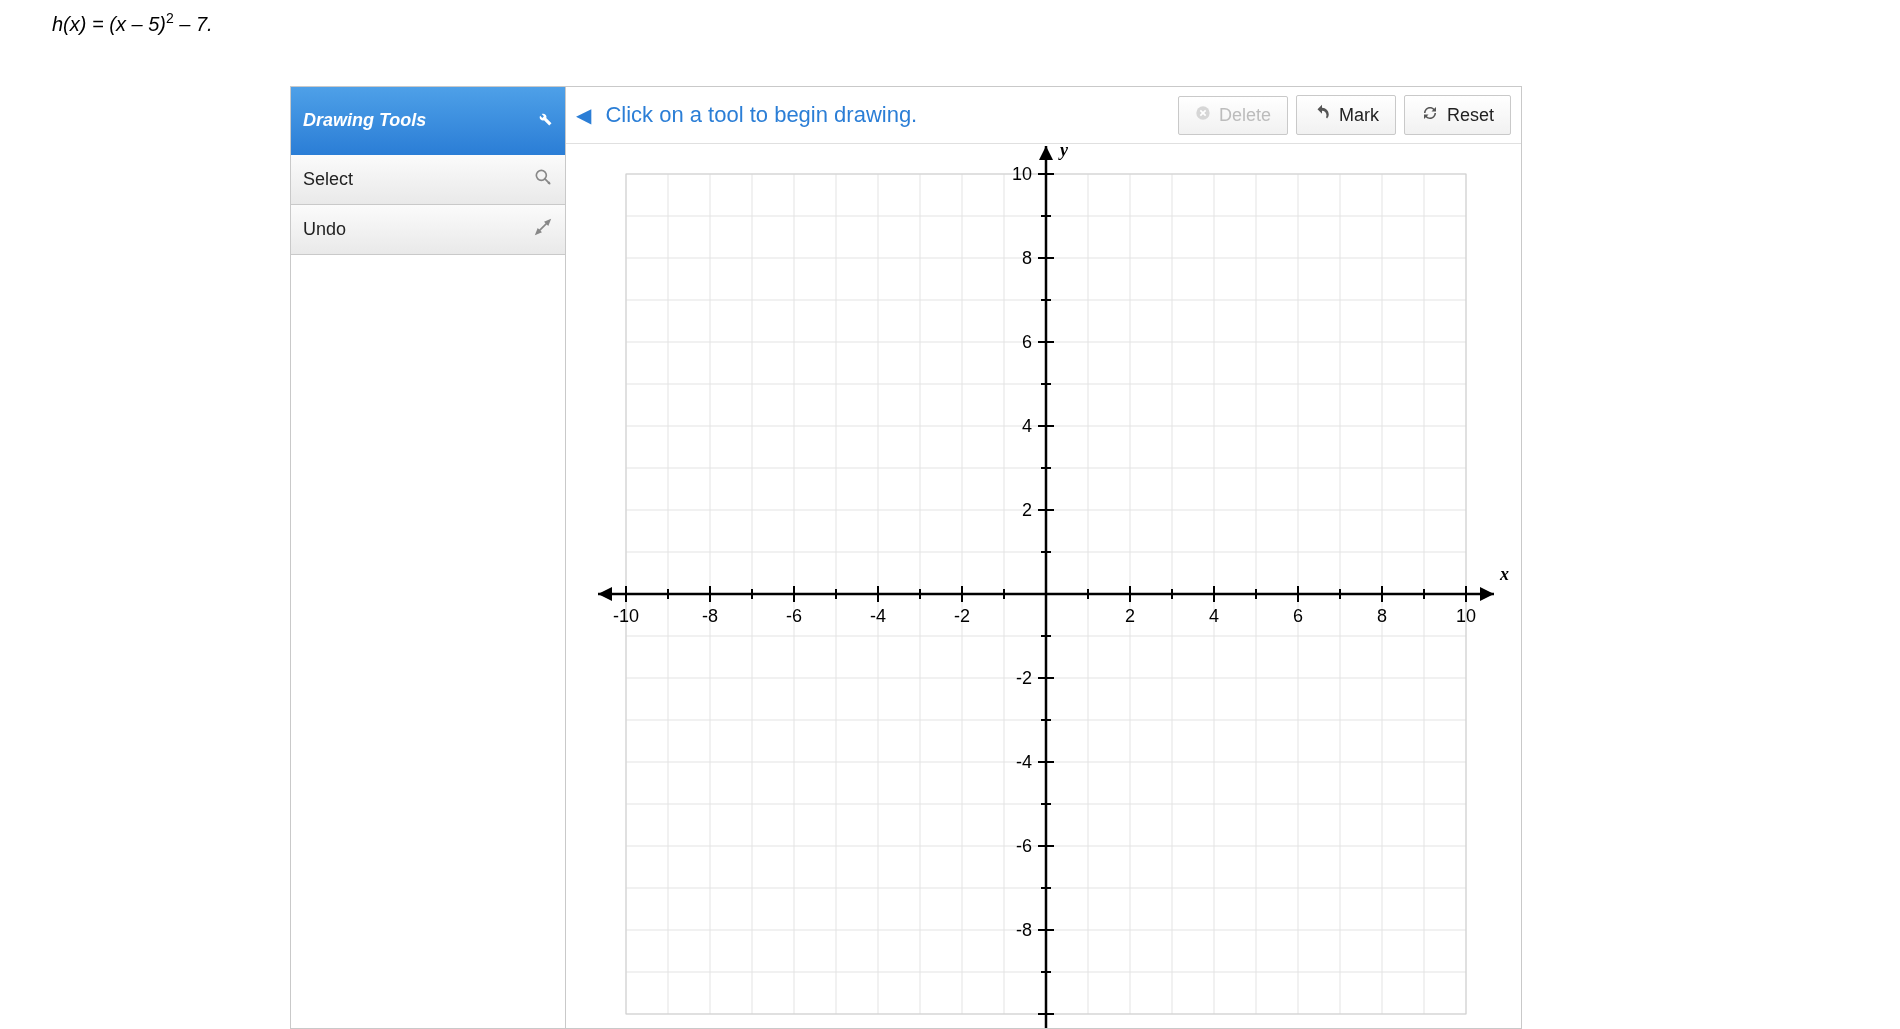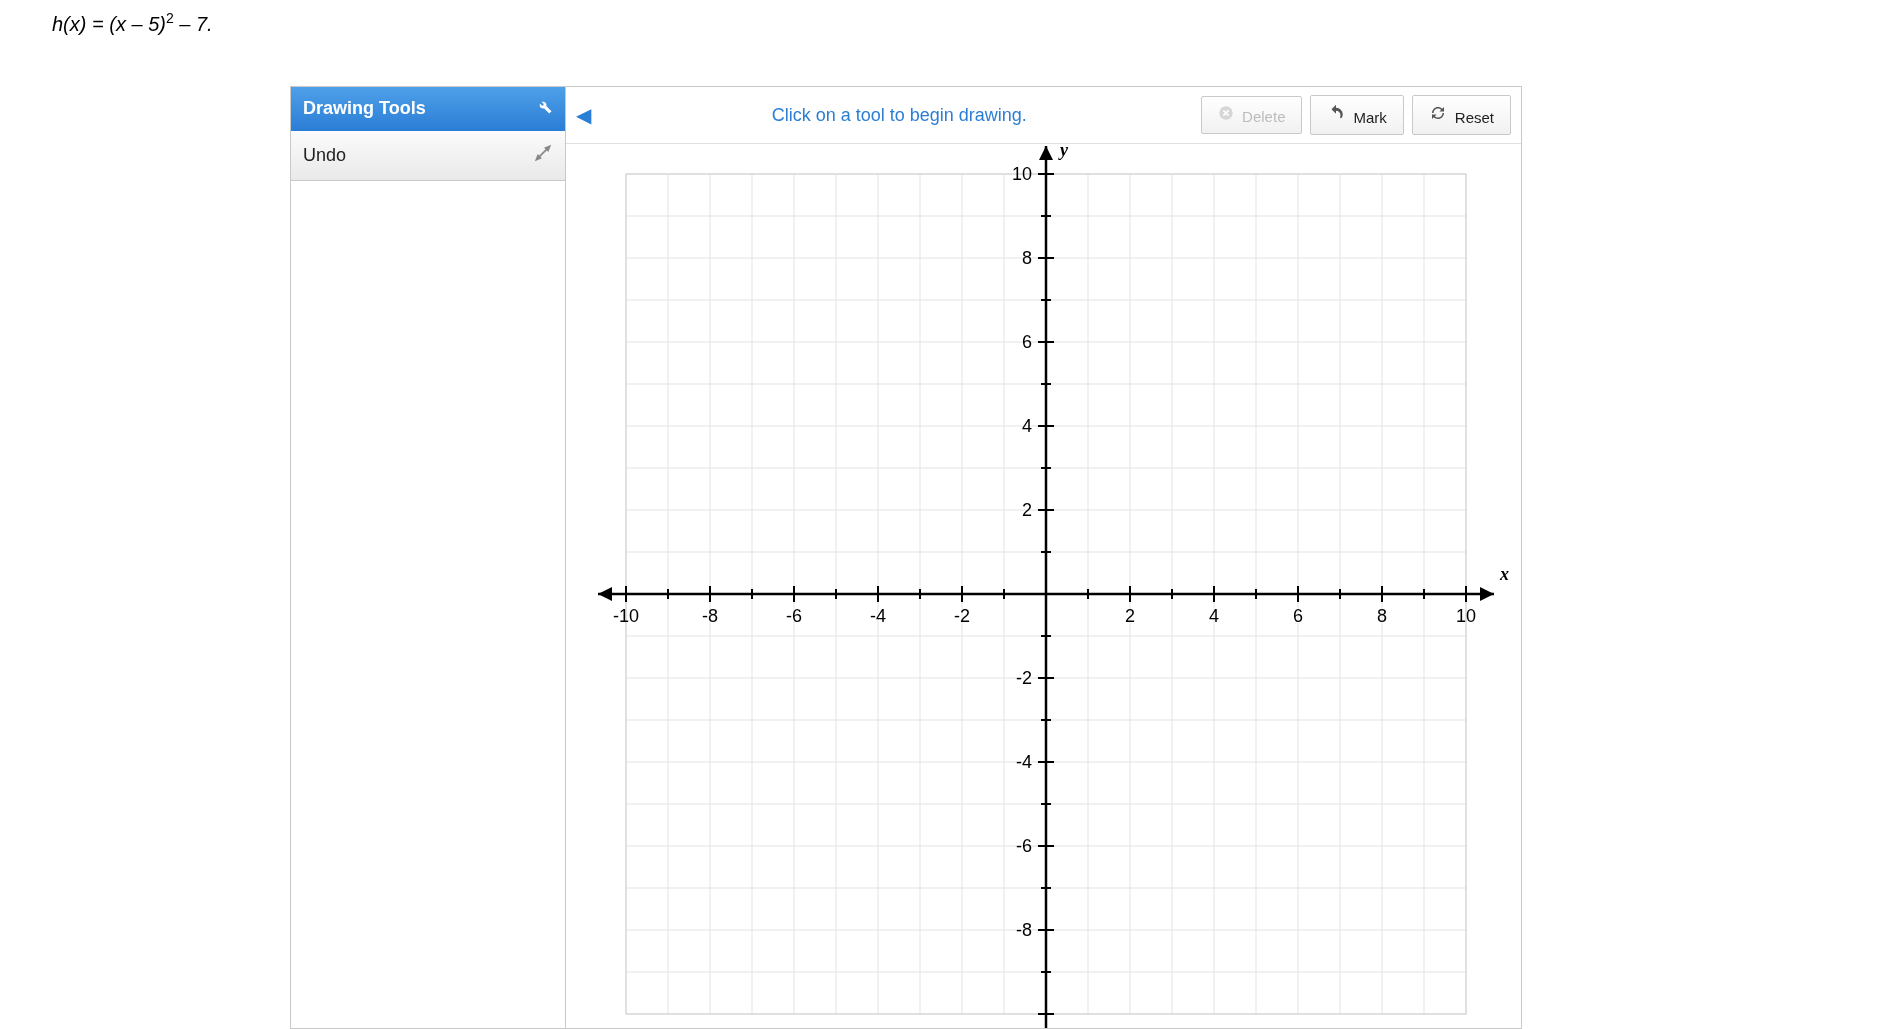--- a/index.html
+++ b/index.html
@@ -36,25 +36,26 @@
     border-right: 1px solid #c9c9c9;
     display: flex;
     flex-direction: column;
     background: #fff;
   }
   .sidebar-header {
     background: linear-gradient(#4ea0e8, #2b7ed6);
     color: #fff;
     font-weight: bold;
     font-size: 18px;
-    padding: 10px 12px;
+    padding: 22px 12px;
     display: flex;
     justify-content: space-between;
     align-items: center;
     border-bottom: 1px solid #2b7ed6;
+    font-style: italic;
   }
   .sidebar-header-icons { display:flex; align-items:center; gap:10px; }
   .sidebar-item {
     background: linear-gradient(#fbfbfb, #e9e9e9);
     border-bottom: 1px solid #c9c9c9;
     padding: 12px 12px;
     font-size: 18px;
     color: #222;
     display: flex;
     justify-content: space-between;
@@ -77,33 +78,32 @@
     gap: 8px;
     background: #fff;
   }
   .collapse-arrow {
     color: #2b7ed6;
     font-size: 20px;
     padding-right: 6px;
   }
   .hint-text {
     color: #2b7ed6;
-    font-size: 18px;
+    font-size: 22px;
     flex: 1;
-    text-align: center;
   }
   .tb-btn {
     border: 1px solid #c9c9c9;
     background: linear-gradient(#ffffff,#f1f1f1);
     padding: 8px 16px;
-    font-size: 15px;
+    font-size: 18px;
     color: #222;
     border-radius: 2px;
     display: flex;
-    align-items: flex-end;
+    align-items: center;
     gap: 8px;
     cursor: pointer;
   }
   .tb-btn.disabled { color: #bcbcbc; cursor: default; }
   .tb-btn .btn-icon { font-size: 16px; }
   .tb-btn.disabled .btn-icon { color: #cfcfcf; }
   
   .graph-wrap {
     flex: 1;
     position: relative;
@@ -124,20 +124,30 @@
 <div class="main-container">
   <div class="sidebar">
     <div class="sidebar-header">
       <span>Drawing Tools</span>
       <span class="sidebar-header-icons">
         <span>
           <svg width="18" height="18" viewBox="0 0 24 24" fill="#fff">
               <path d="M22 19l-7-7c.6-1.5.3-3.3-1-4.5-1.4-1.4-3.5-1.6-5.1-.7l3 3-2.1 2.1-3-3c-.9 1.6-.7 3.7.7 5.1 1.2 1.3 3 1.6 4.5 1l7 7 3-3z"></path>
             </svg>
         </span>
+      </span>
+    </div>
+    <div class="sidebar-item">
+      <span>Select</span>
+      <span class="tool-icon">
+        <svg width="20" height="20" viewBox="0 0 24 24" fill="none" stroke="#888" stroke-width="2">
+            <circle cx="10" cy="10" r="6"></circle>
+            <path d="M14 14l6 6" stroke-linecap="round"></path>
+            <path d="M18 20l2-2" stroke="#888"></path>
+          </svg>
       </span>
     </div>
     <div class="sidebar-item">
       <span>Undo</span>
       <span class="tool-icon">
         <svg width="20" height="20" viewBox="0 0 24 24" stroke="#888" stroke-width="2" fill="#888">
             <line x1="4" y1="20" x2="20" y2="4"></line>
             <polygon points="20,4 15,6 18,9"></polygon>
             <polygon points="4,20 9,18 6,15"></polygon>
           </svg>

